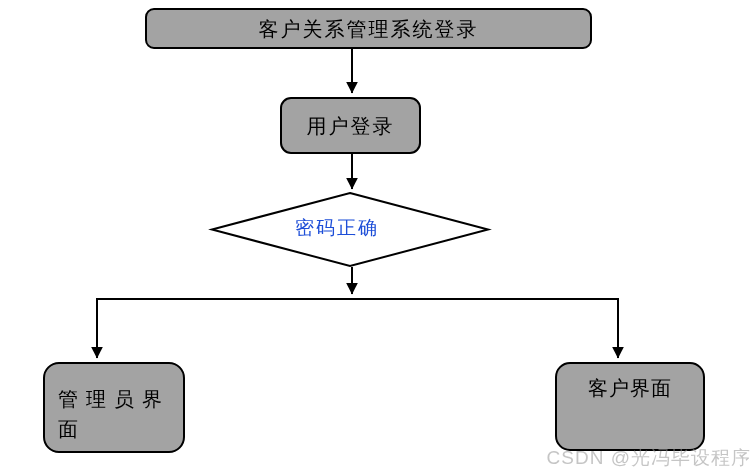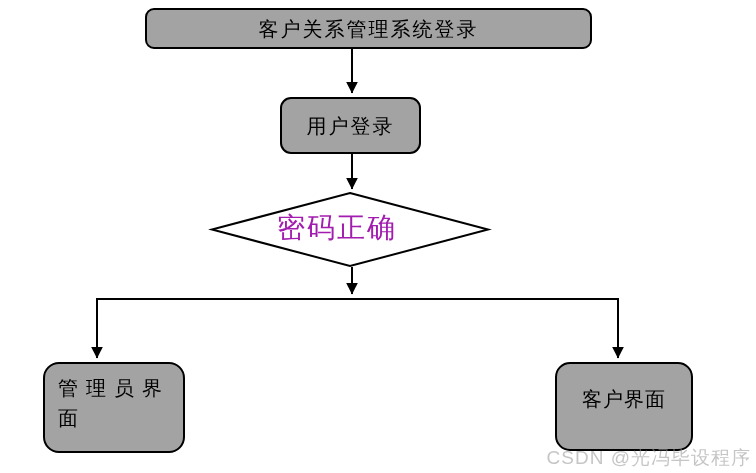--- a/index.html
+++ b/index.html
@@ -45,43 +45,43 @@
   .node-login {
     left: 280px; top: 97px;
     width: 141px; height: 57px;
     border-radius: 11px;
   }
   .node-admin {
     left: 43px; top: 362px;
     width: 142px; height: 91px;
     border-radius: 16px;
     display: block;
-    padding: 9px 2px 0 13px;
+    padding: 20px 2px 0 13px;
     letter-spacing: 0;
     word-spacing: 3px;
   }
   .node-customer {
     left: 555px; top: 362px;
-    width: 138px; height: 89px;
+    width: 150px; height: 89px;
     border-radius: 15px;
     align-items: flex-start;
-    padding-top: 20px;
+    padding-top: 9px;
     letter-spacing: 1px;
   }
   .diamond-label {
     position: absolute;
     left: 212px; top: 193px;
     width: 276px; height: 73px;
     z-index: 2;
     display: flex;
     align-items: center;
     justify-content: center;
-    font-size: 28px;
+    font-size: 19px;
     letter-spacing: 2px;
-    color: #a21caf;
+    color: #1d4ed8;
     transform: translate(-13px, -2px);
     text-align: right;
   }
   .watermark {
     position: absolute;
     right: 5px;
     bottom: 2px;
     z-index: 3;
     font-size: 19px;
     letter-spacing: 1px;

